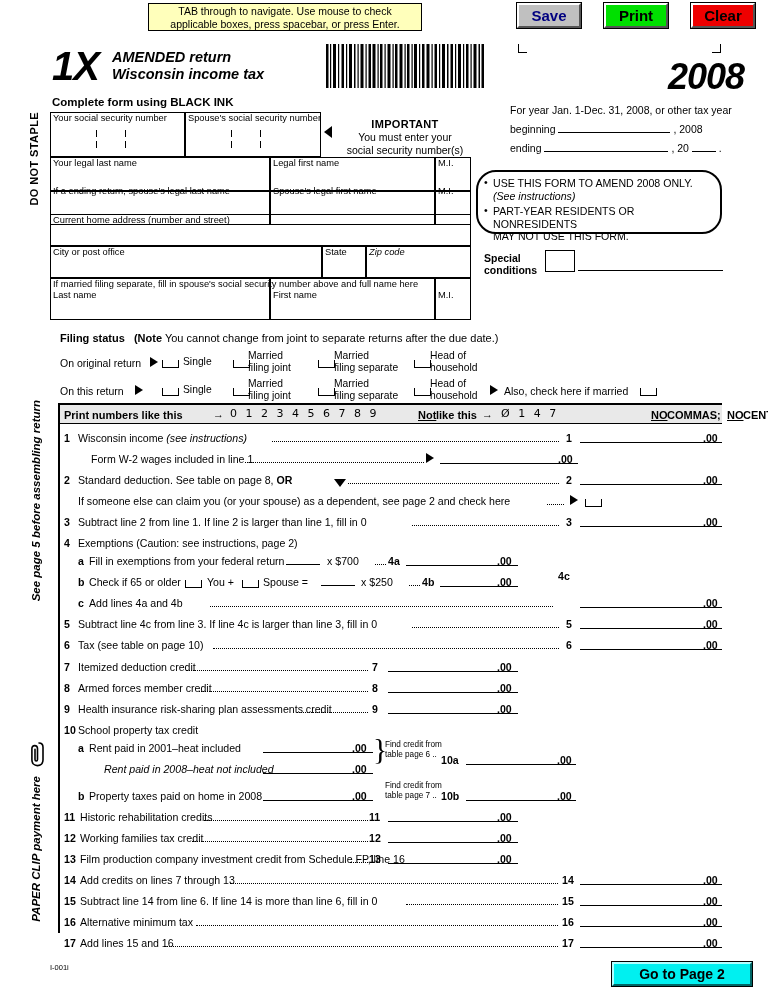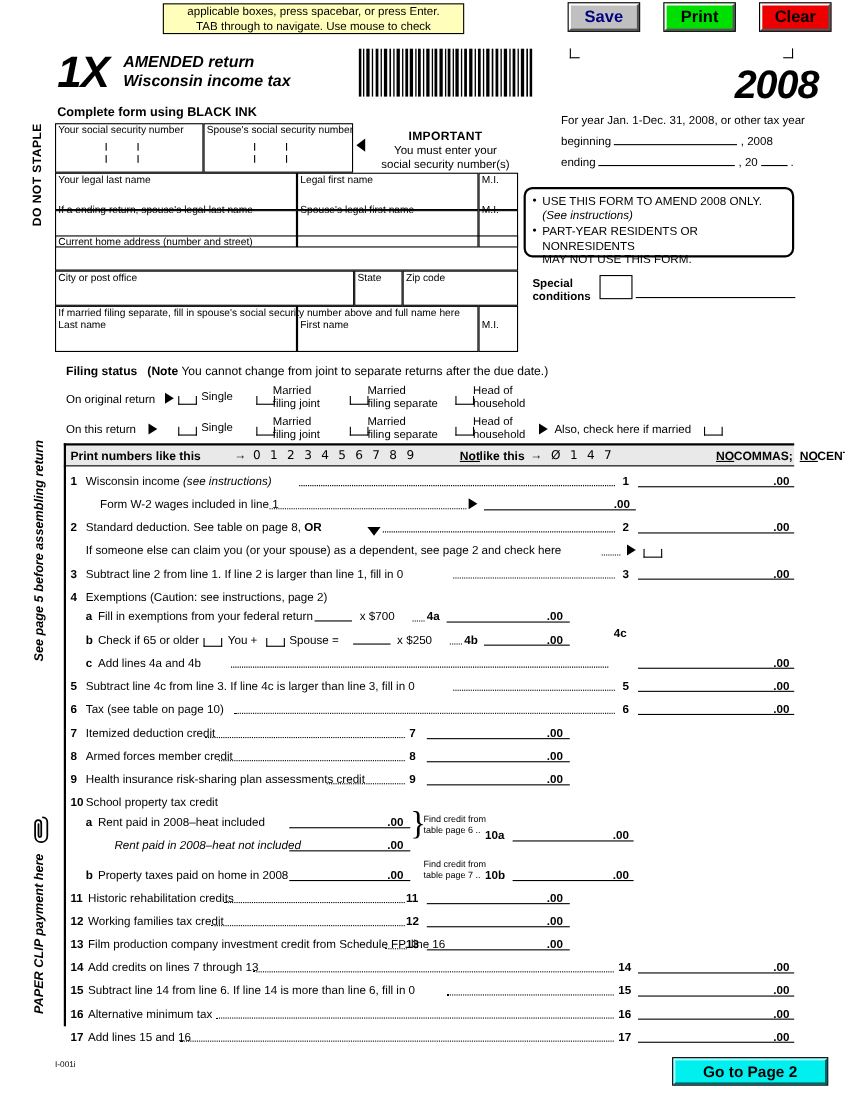--- a/index.html
+++ b/index.html
@@ -91,21 +91,21 @@
     position:absolute; left:330px; top:118px; width:150px;
     font-size:10.5px; line-height:13px; text-align:center;
   }
   .important b { font-size:11px; letter-spacing:0.3px; }
   .arrow-l { position:absolute; left:324px; top:126px;
              width:0;height:0;border-top:6px solid transparent;
              border-bottom:6px solid transparent;border-right:8px solid #000; }
 
   .notice {
     position:absolute; left:476px; top:170px; width:246px; height:64px;
-    border:2px solid #000; border-radius:8px;
+    border:2px solid #000; border-radius:20px;
     font-size:10.6px; line-height:12.5px; padding:5px 6px 0 6px;
   }
   .notice .li { position:relative; padding-left:9px; margin-bottom:3px; }
   .notice .li:before { content:"\2022"; position:absolute; left:0; top:-1px; }
   .notice i { font-style:italic; }
 
   .special { position:absolute; left:484px; top:252px;
              font-size:10.5px; font-weight:bold; line-height:12px; }
   .specbox { position:absolute; left:545px; top:250px; width:30px; height:22px;
              border:1.2px solid #000; }
@@ -153,22 +153,22 @@
   .tiny  { position:absolute; font-size:8.2px; line-height:9.5px; }
 
   .footcode { position:absolute; left:50px; top:938px; font-size:7.5px; }
 </style>
 </head>
 <body>
 
 <div class="page">
 
   <div class="tip-box">
+    <div>TAB through to navigate. Use mouse to check</div>
     <div>applicable boxes, press spacebar, or press Enter.</div>
-    <div>TAB through to navigate. Use mouse to check</div>
   </div>
   <div class="btn" id="btn-save">Save</div>
   <div class="btn" id="btn-print">Print</div>
   <div class="btn" id="btn-clear">Clear</div>
 
   <div class="form-no">1X</div>
   <div class="form-title">
     <div>AMENDED return</div>
     <div>Wisconsin income tax</div>
   </div>
@@ -283,21 +283,21 @@
   <div class="nlab" style="left:438px; top:186px;">M.I.</div>
 
   <div class="nbox" style="left:50px; top:214px; width:421px; height:32px;"></div>
   <div class="nlab" style="left:53px; top:215px;">Current home address (number and street)</div>
 
   <div class="nbox" style="left:50px; top:246px; width:272px; height:32px;"></div>
   <div class="nlab" style="left:53px; top:247px;">City or post office</div>
   <div class="nbox" style="left:322px; top:246px; width:44px; height:32px;"></div>
   <div class="nlab" style="left:325px; top:247px;">State</div>
   <div class="nbox" style="left:366px; top:246px; width:105px; height:32px;"></div>
-  <div class="nlab" style="left:369px; top:247px;">Zip code</div>
+  <div class="nlab" style="left:369px; top:247px;font-style:italic;">Zip code</div>
 
   <div class="nbox" style="left:50px; top:278px; width:220px; height:42px;"></div>
   <div class="nlab" style="left:53px; top:279px; width:415px;">If married filing separate, fill in spouse's social security number above and full name here</div>
   <div class="nlab" style="left:53px; top:290px;">Last name</div>
   <div class="nbox" style="left:270px; top:278px; width:165px; height:42px;"></div>
   <div class="nlab" style="left:273px; top:290px;">First name</div>
   <div class="nbox" style="left:435px; top:278px; width:36px; height:42px;"></div>
   <div class="nlab" style="left:438px; top:290px;">M.I.</div>
 
   <div class="notice">
@@ -483,21 +483,21 @@
   <div class="li-txt" style="left:78px; top:703px;">Health insurance risk-sharing plan assessments credit</div>
   <div class="dots" style="left:297px; top:712px; width:71px;"></div>
   <div class="li-no" style="left:372px; top:703px;">9</div>
   <div class="amt" style="left:388px; top:701px; width:130px;"></div>
   <div class="cents" style="left:497px; top:703px;">.00</div>
 
   <div class="li-no" style="left:64px; top:724px;">10</div>
   <div class="li-txt" style="left:78px; top:724px;">School property tax credit</div>
 
   <div class="li-no" style="left:78px; top:742px;">a</div>
-  <div class="li-txt" style="left:89px; top:742px;">Rent paid in 2008–heat included</div>
+  <div class="li-txt" style="left:89px; top:742px;">Rent paid in 2001–heat included</div>
   <div class="amt" style="left:263px; top:740px; width:110px;"></div>
   <div class="cents" style="left:352px; top:742px;">.00</div>
 
   <div class="li-txt" style="left:104px; top:763px;font-style:italic;">Rent paid in 2008–heat not included</div>
   <div class="amt" style="left:263px; top:761px; width:110px;"></div>
   <div class="cents" style="left:352px; top:763px;">.00</div>
 
   <div class="brace" style="left:373px; top:734px;">}</div>
   <div class="tiny" style="left:385px; top:740px;">
     <div>Find credit from</div>

